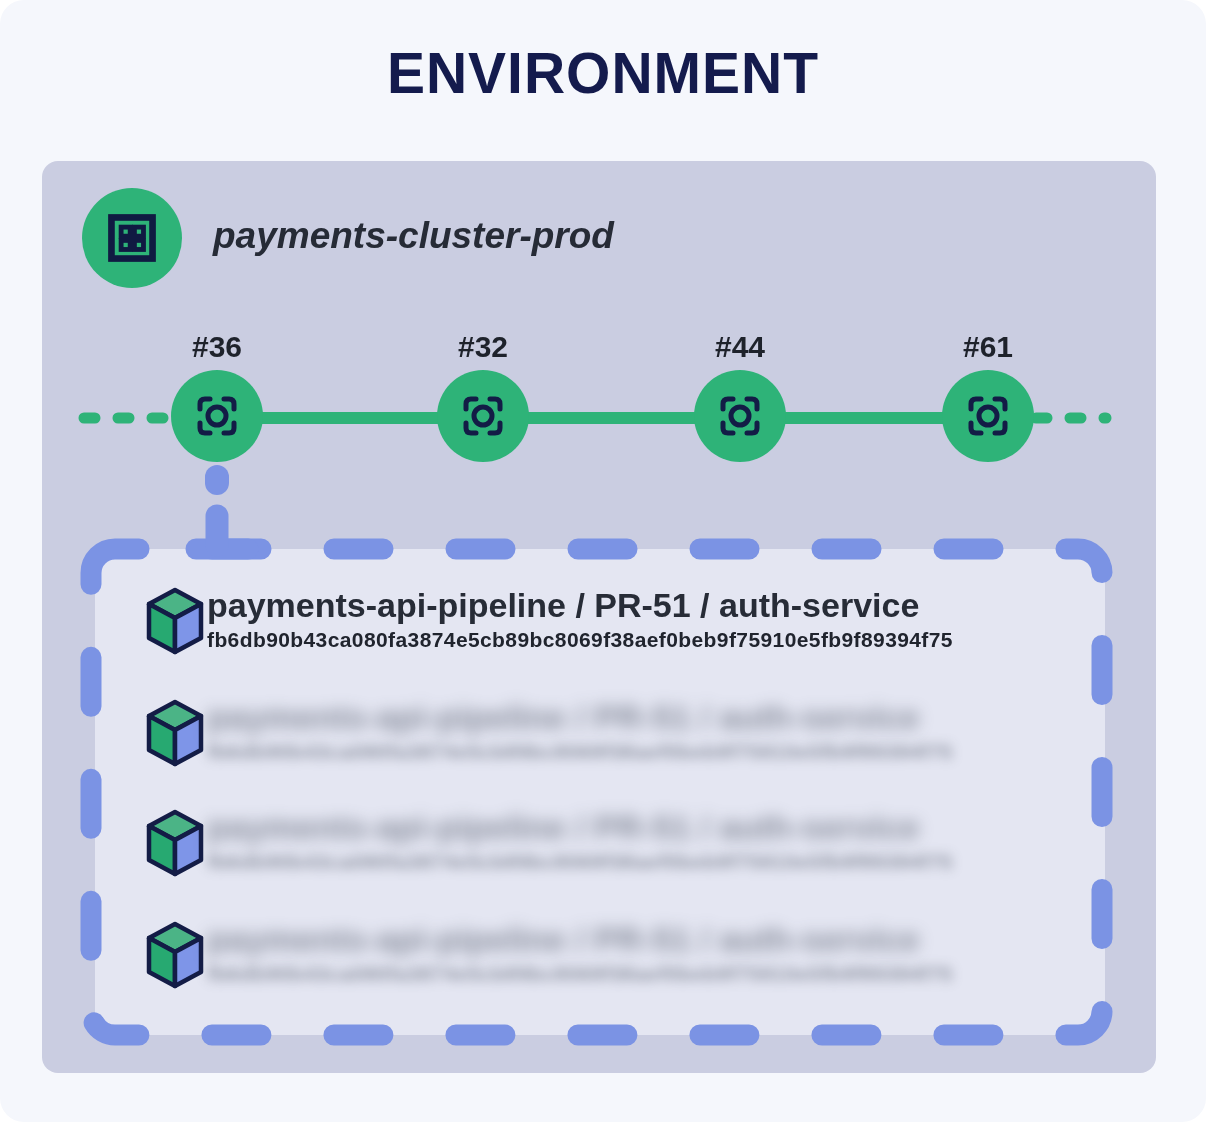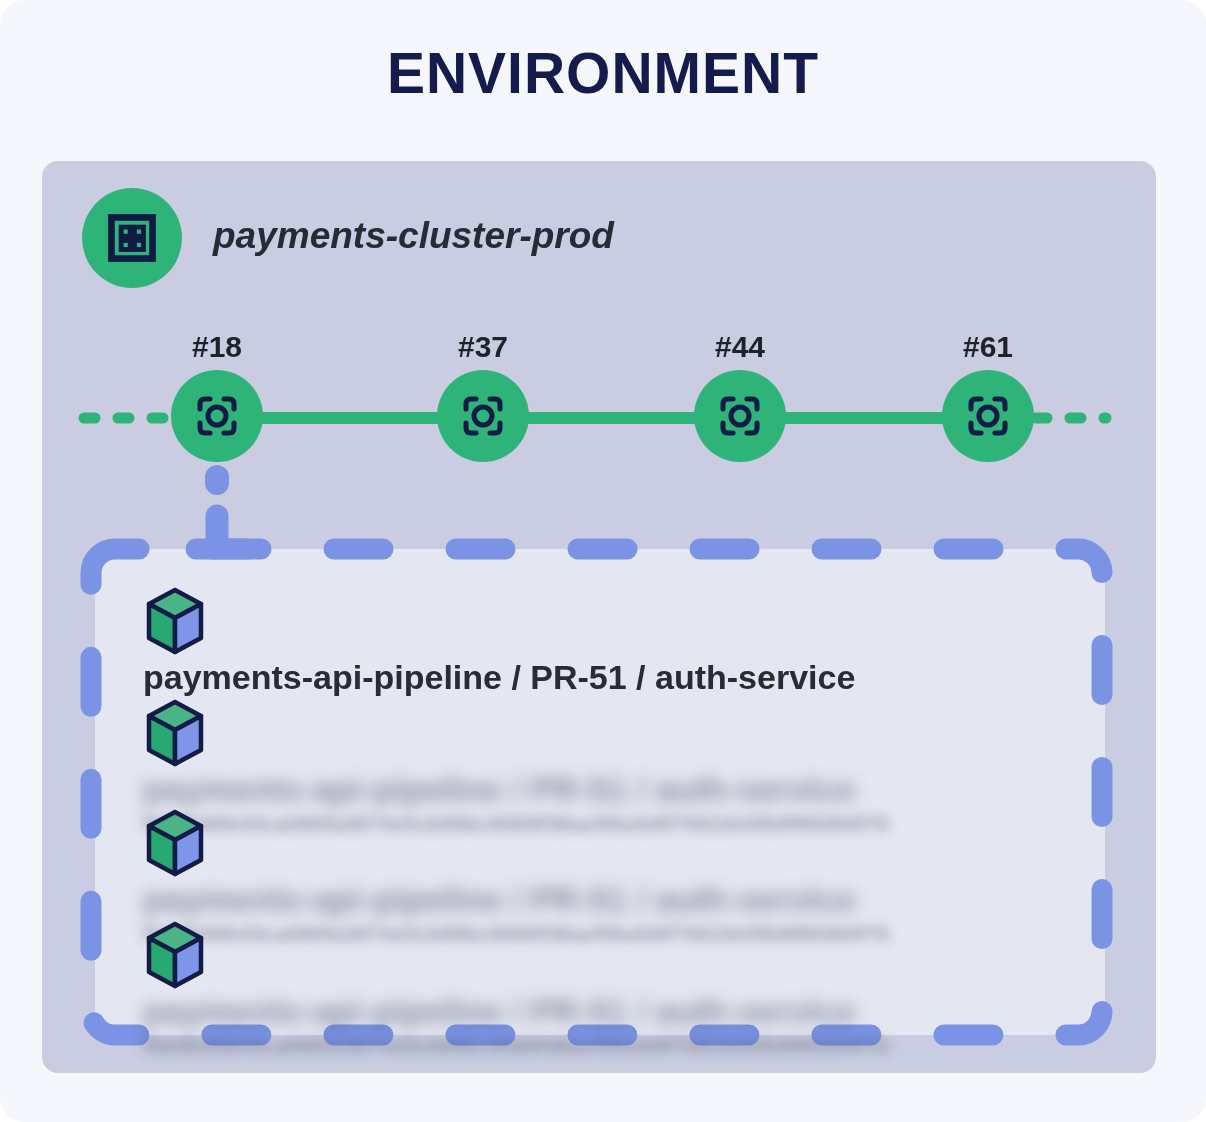--- a/index.html
+++ b/index.html
@@ -41,21 +41,21 @@
   .node-wrap{position:absolute;top:330px;width:92px;text-align:center;}
   .node-label{font-size:30px;font-weight:700;color:#1e222b;height:40px;}
   .node-circle{
     width:92px;height:92px;border-radius:50%;background:var(--green);
     display:flex;align-items:center;justify-content:center;
   }
   .builds-panel-bg{
     position:absolute;left:95px;top:549px;width:1010px;height:486px;
     background:var(--inner-panel);border-radius:10px;
   }
-  .build-row{position:absolute;left:143px;display:flex;align-items:flex-start;flex-direction:column;}
+  .build-row{position:absolute;left:143px;display:flex;align-items:flex-start;}
   .row-text{margin-top:0px;}
   .row-title{font-size:34px;font-weight:700;color:var(--text-dark);line-height:1.15;}
   .row-hash{font-size:21px;font-weight:700;color:var(--hash-dark);letter-spacing:0.4px;margin-top:3px;}
   .build-row.blurred .row-title{filter:blur(8px);opacity:.55;color:#3c4454;}
   .build-row.blurred .row-hash{filter:blur(6px);opacity:.5;color:#3c4454;}
 </style>
 </head>
 <body>
 
 <div class="canvas">
@@ -76,36 +76,36 @@
       <rect x="15" y="15" width="7.5" height="7.5" fill="none" stroke="#101a42" stroke-width="4"></rect>
       <rect x="26" y="15" width="7.5" height="7.5" fill="none" stroke="#101a42" stroke-width="4"></rect>
       <rect x="15" y="26" width="7.5" height="7.5" fill="none" stroke="#101a42" stroke-width="4"></rect>
       <rect x="26" y="26" width="7.5" height="7.5" fill="none" stroke="#101a42" stroke-width="4"></rect>
     </svg>
   </div>
   <div class="cluster-name">payments-cluster-prod</div>
 
   <div id="nodes-host">
   <div class="node-wrap" style="left: 171px;">
-    <div class="node-label">#18</div>
+    <div class="node-label">#36</div>
     <div class="node-circle">
       <svg width="48" height="48" viewBox="0 0 48 48">
         <g fill="none" stroke="#131c46" stroke-width="5" stroke-linecap="round">
           <path d="M 17 7 H 12 Q 7 7 7 12 V 17"></path>
           <path d="M 31 7 H 36 Q 41 7 41 12 V 17"></path>
           <path d="M 17 41 H 12 Q 7 41 7 36 V 31"></path>
           <path d="M 31 41 H 36 Q 41 41 41 36 V 31"></path>
           <circle cx="24" cy="24" r="9"></circle>
         </g>
       </svg>
     </div>
   </div>
 
   <div class="node-wrap" style="left: 437px;">
-    <div class="node-label">#37</div>
+    <div class="node-label">#32</div>
     <div class="node-circle">
       <svg width="48" height="48" viewBox="0 0 48 48">
         <g fill="none" stroke="#131c46" stroke-width="5" stroke-linecap="round">
           <path d="M 17 7 H 12 Q 7 7 7 12 V 17"></path>
           <path d="M 31 7 H 36 Q 41 7 41 12 V 17"></path>
           <path d="M 17 41 H 12 Q 7 41 7 36 V 31"></path>
           <path d="M 31 41 H 36 Q 41 41 41 36 V 31"></path>
           <circle cx="24" cy="24" r="9"></circle>
         </g>
       </svg>
@@ -156,20 +156,21 @@
   <div class="build-row" style="top: 586px;">
     <svg width="64" height="72" viewBox="0 0 64 72">
       <g stroke="#131c46" stroke-width="4.5" stroke-linejoin="round">
         <polygon points="32,4 58,18 32,32 6,18" fill="#4bb486"></polygon>
         <polygon points="6,18 32,32 32,66 6,52" fill="#27a971"></polygon>
         <polygon points="58,18 32,32 32,66 58,52" fill="#7e95e8"></polygon>
       </g>
     </svg>
     <div class="row-text">
       <div class="row-title">payments-api-pipeline / PR-51 / auth-service</div>
+      <div class="row-hash">fb6db90b43ca080fa3874e5cb89bc8069f38aef0beb9f75910e5fb9f89394f75</div>
     </div>
   </div>
 
   <div class="build-row blurred" style="top: 698px;">
     <svg width="64" height="72" viewBox="0 0 64 72">
       <g stroke="#131c46" stroke-width="4.5" stroke-linejoin="round">
         <polygon points="32,4 58,18 32,32 6,18" fill="#4bb486"></polygon>
         <polygon points="6,18 32,32 32,66 6,52" fill="#27a971"></polygon>
         <polygon points="58,18 32,32 32,66 58,52" fill="#7e95e8"></polygon>
       </g>

